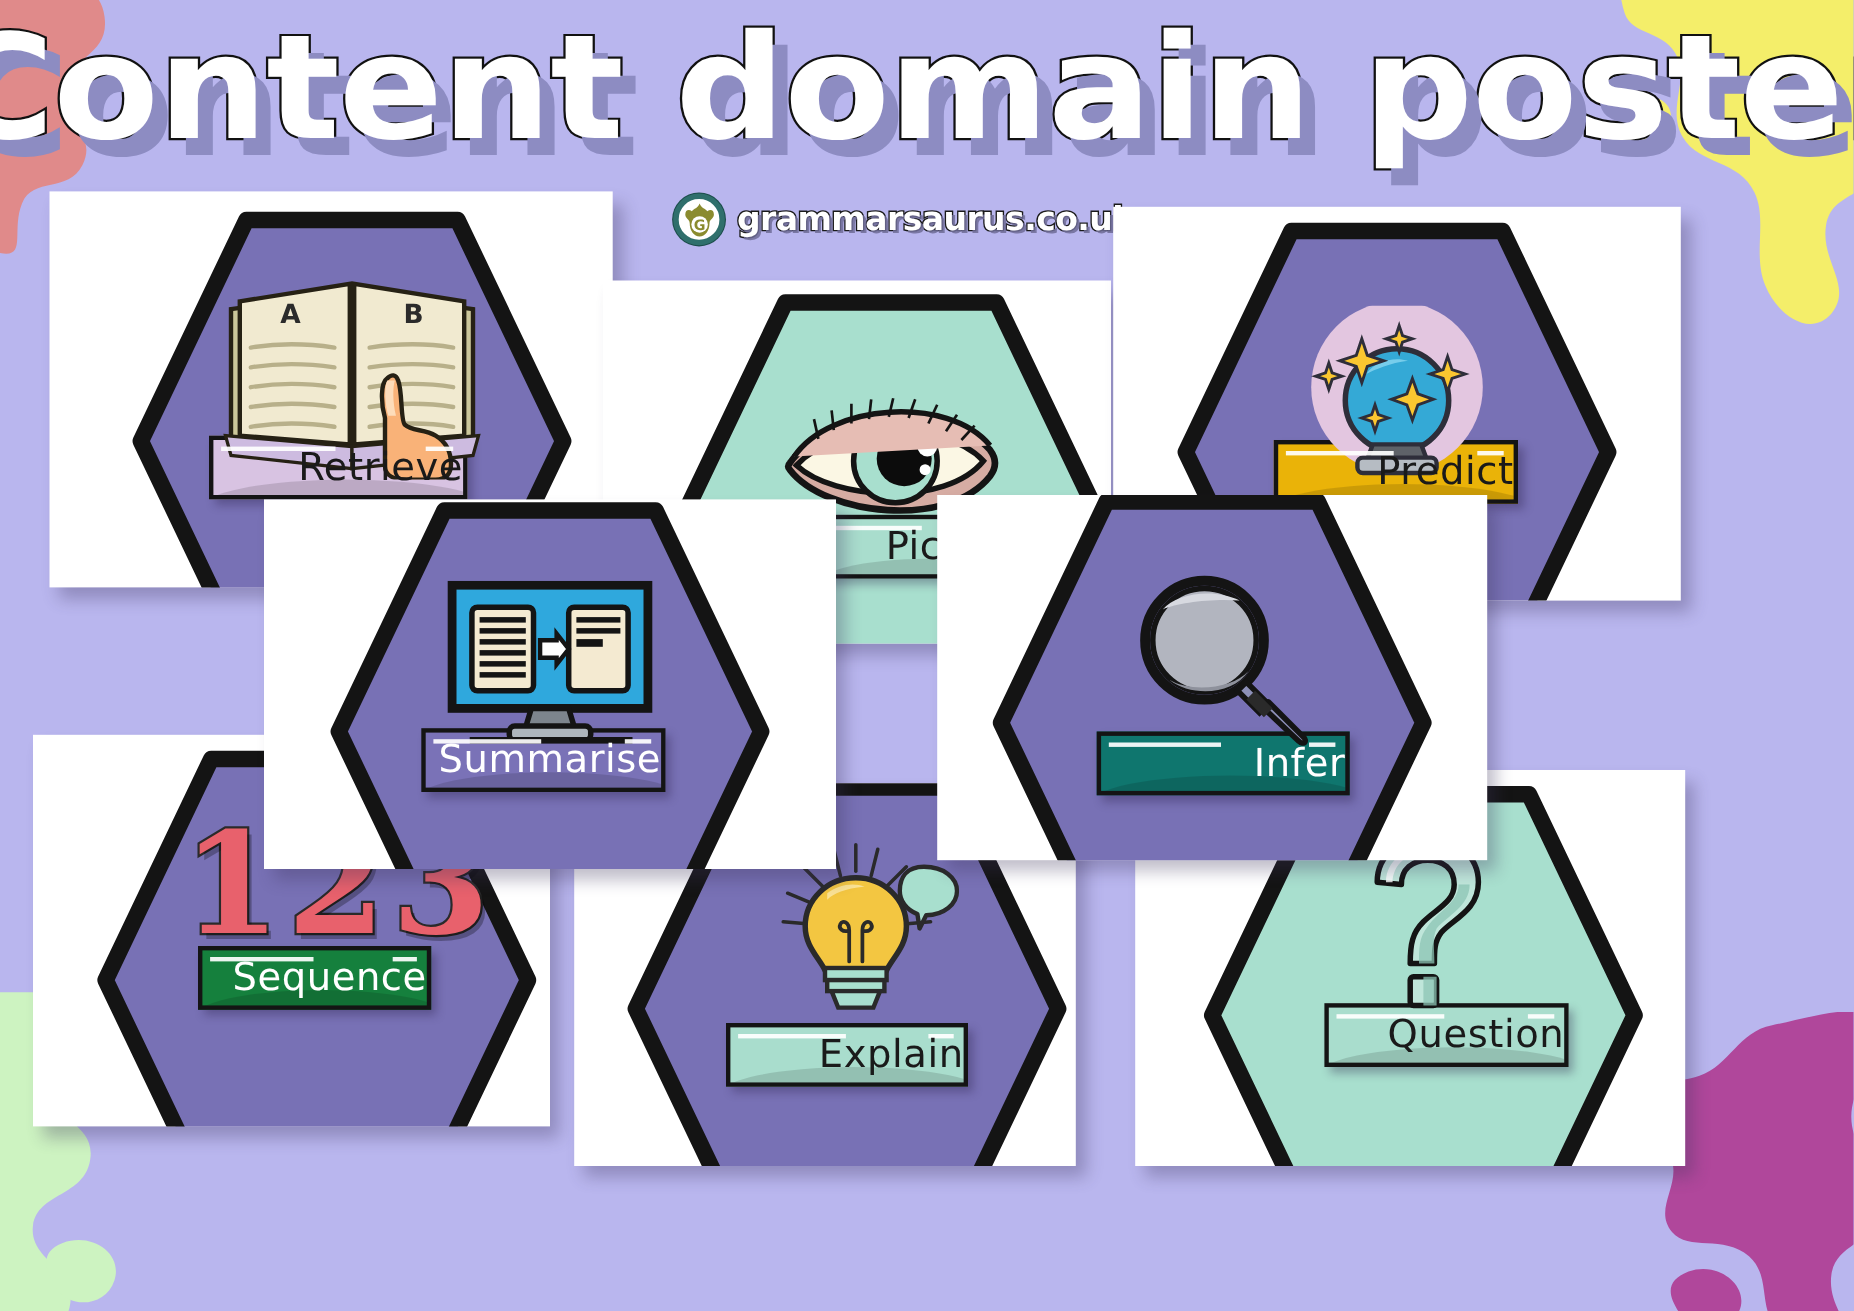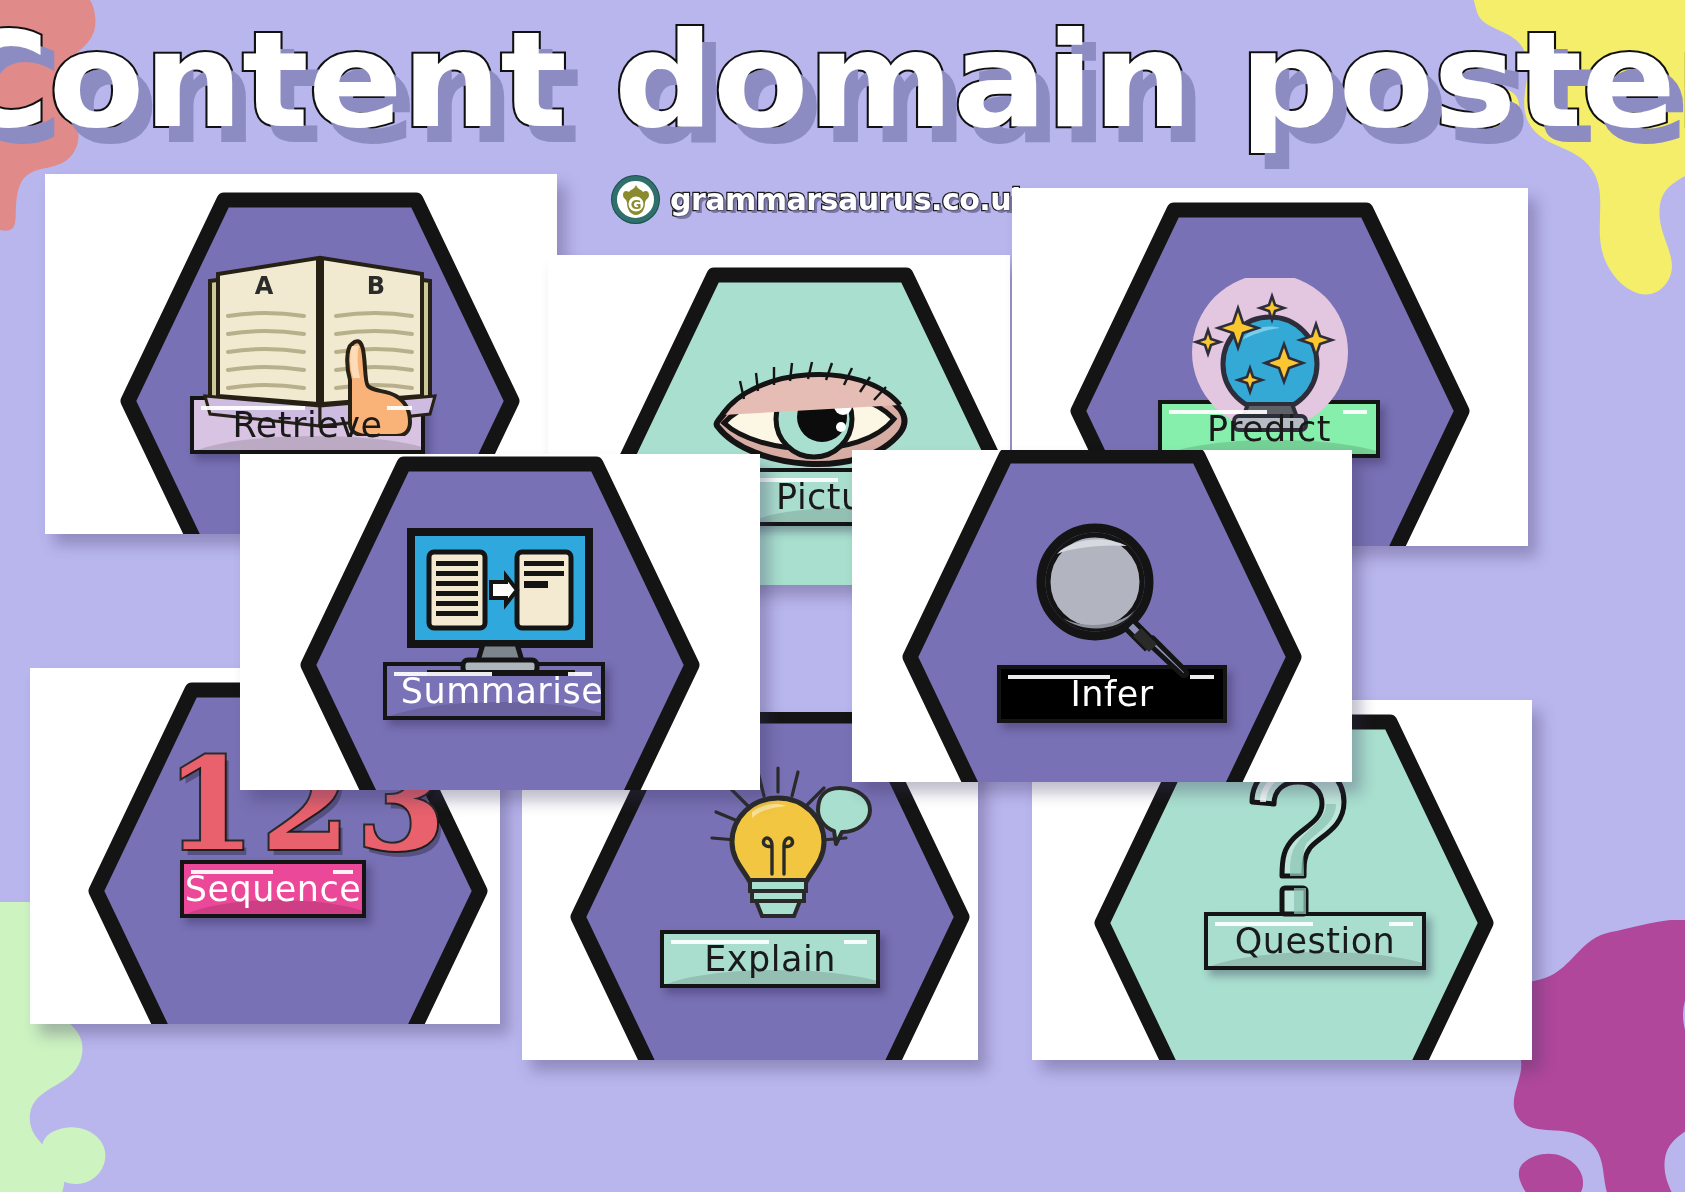--- a/index.html
+++ b/index.html
@@ -61,21 +61,21 @@
     position:absolute;
     background:#ffffff;
     box-shadow:9px 11px 14px rgba(60,50,90,.32);
     overflow:hidden;
   }
   .hexsvg{position:absolute;}
   .label{
     position:absolute;
     border:4px solid #141414;
     box-sizing:border-box;
-    display:flex;align-items:center;justify-content:center;
+    display:flex;align-items:center;justify-content:flex-end;
     box-shadow:5px 6px 8px rgba(40,30,70,.35);
     overflow:hidden;
   }
   .label .ltext{
     font-family:"DejaVu Sans", sans-serif;
     font-size:35px;
     letter-spacing:.5px;
     z-index:3;position:relative;
     white-space:nowrap;
   }
@@ -230,21 +230,21 @@
       <rect x="54" y="138" width="72" height="14" rx="5" fill="#b6bcc3" stroke="#2e2e3a" stroke-width="4"></rect>
       <g fill="#fbc730" stroke="#2e2e3a" stroke-width="2.6">
         <path d="M58,30 L63,45 L78,50 L63,55 L58,70 L53,55 L38,50 L53,45Z"></path>
         <path d="M92,18 L95,27 L104,30 L95,33 L92,42 L89,33 L80,30 L89,27Z"></path>
         <path d="M136,46 L140,58 L152,62 L140,66 L136,78 L132,66 L120,62 L132,58Z"></path>
         <path d="M28,52 L31,61 L40,64 L31,67 L28,76 L25,67 L16,64 L25,61Z"></path>
         <path d="M104,66 L109,80 L123,85 L109,90 L104,104 L99,90 L85,85 L99,80Z"></path>
         <path d="M70,90 L73,99 L82,102 L73,105 L70,114 L67,105 L58,102 L67,99Z"></path>
       </g>
     </svg>
-    <div class="label" style="left:146px;top:212px;width:222px;height:58px;background:#86efac;">
+    <div class="label" style="left:146px;top:212px;width:222px;height:58px;background:#eab308;">
       <span class="gloss-top"></span>
       <span class="gloss-top2"></span>
       <span class="wave"></span>
       <span class="ltext" style="color:#1a1a1a;">Predict</span>
     </div>
   </div>
 
   <div class="poster" style="left:240px;top:454px;width:520px;height:336px;z-index:20;">
     <svg class="hexsvg" style="left:60px;top:-4px;width:400px;height:430px;" viewBox="0 0 400 430">
       <polygon points="104,14 296,14 392,215 296,416 104,416 8,215" fill="#7871b5" stroke="#141414" stroke-width="15" stroke-linejoin="round"></polygon>
@@ -285,37 +285,37 @@
     </svg>
     <svg class="art" style="left:165px;top:68px;width:190px;height:160px;" viewBox="0 0 190 160">
       <circle cx="78" cy="64" r="54" fill="none" stroke="#141414" stroke-width="9"></circle>
       <circle cx="78" cy="64" r="47" fill="#b2b5bf" stroke="#141414" stroke-width="5"></circle>
       <path d="M40,36 C52,22 86,16 110,28 C84,26 54,30 40,36Z" fill="#d7d9e0"></path>
       <path d="M46,100 C66,112 104,108 118,92 C104,114 66,116 46,100Z" fill="#8e919c"></path>
       <path d="M116,102 L136,122 L128,130 L108,110Z" fill="#8d90b8" stroke="#141414" stroke-width="5"></path>
       <path d="M136,120 L168,152 C172,156 168,160 164,156 L132,126Z" fill="#8d90b8" stroke="#141414" stroke-width="5" stroke-linejoin="round"></path>
       <path d="M124,110 L140,126 L132,134 L116,118Z" fill="#2a2a2a"></path>
     </svg>
-    <div class="label" style="left:145px;top:215px;width:230px;height:58px;background:#000000;">
+    <div class="label" style="left:145px;top:215px;width:230px;height:58px;background:#0f766e;">
       <span class="gloss-top"></span>
       <span class="gloss-top2"></span>
       <span class="wave"></span>
       <span class="ltext" style="color:#ffffff;">Infer</span>
     </div>
   </div>
 
   <div class="poster" style="left:30px;top:668px;width:470px;height:356px;z-index:15;">
     <svg class="hexsvg" style="left:58px;top:8px;width:400px;height:430px;" viewBox="0 0 400 430">
       <polygon points="104,14 296,14 392,215 296,416 104,416 8,215" fill="#7871b5" stroke="#141414" stroke-width="15" stroke-linejoin="round"></polygon>
     </svg>
     <div class="art" style="left:136px;top:72px;width:250px;height:130px;
                 font-family:'DejaVu Serif', serif;font-size:128px;font-weight:bold;
                 color:#e8616c;-webkit-text-stroke:4px #2a2a2a;paint-order:stroke fill;
                 letter-spacing:6px;line-height:1;text-shadow:4px 6px 0 rgba(0,0,0,.28);text-align:center;">123</div>
-    <div class="label" style="left:150px;top:192px;width:186px;height:58px;background:#ec4899;">
+    <div class="label" style="left:150px;top:192px;width:212px;height:58px;background:#15803d;">
       <span class="gloss-top"></span>
       <span class="gloss-top2"></span>
       <span class="wave"></span>
       <span class="ltext" style="color:#ffffff;">Sequence</span>
     </div>
   </div>
 
   <div class="poster" style="left:522px;top:712px;width:456px;height:348px;z-index:16;">
     <svg class="hexsvg" style="left:48px;top:-10px;width:400px;height:430px;" viewBox="0 0 400 430">
       <polygon points="104,14 296,14 392,215 296,416 104,416 8,215" fill="#7871b5" stroke="#141414" stroke-width="15" stroke-linejoin="round"></polygon>

